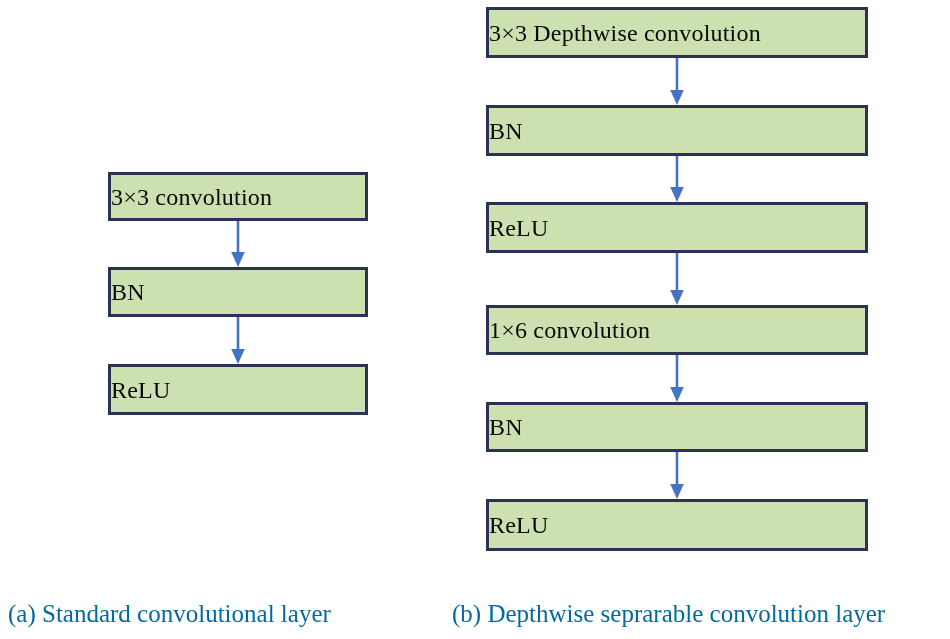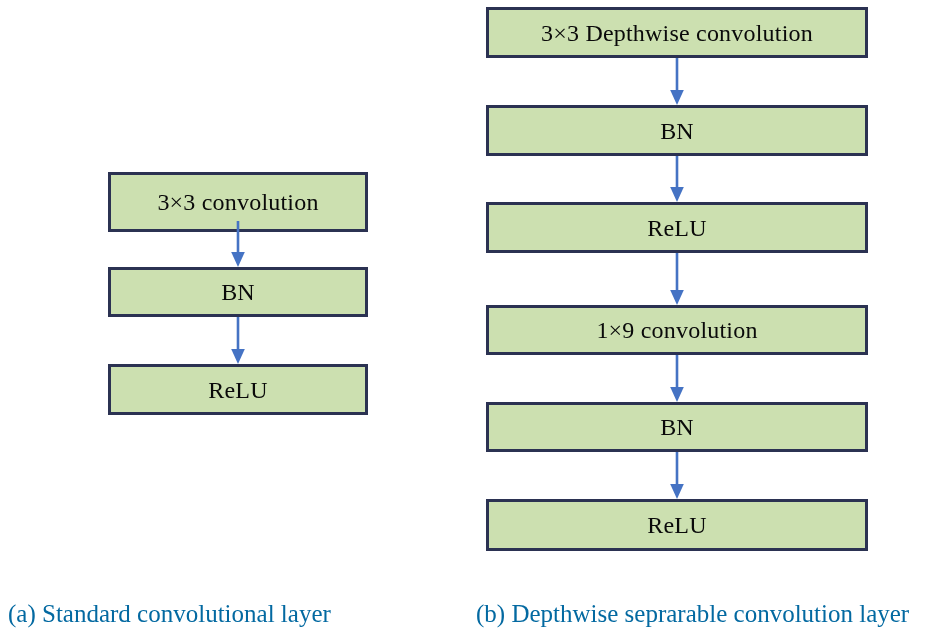--- a/index.html
+++ b/index.html
@@ -25,21 +25,20 @@
   }
 
   
   .flow-box {
     position: absolute;
     box-sizing: border-box;
     background: #cce0b0;
     border: 3px solid #2b3252;
     display: flex;
     align-items: center;
-    justify-content: center;
     text-align: center;
   }
   .flow-box-label {
     font-family: "Liberation Serif", "DejaVu Serif", serif;
     font-size: 24px;
     line-height: 1;
     color: #0a0a0a;
     letter-spacing: 0.2px;
     white-space: nowrap;
   }
@@ -60,30 +59,30 @@
   
   .caption {
     position: absolute;
     font-family: "Liberation Serif", "DejaVu Serif", serif;
     font-size: 25px;
     line-height: 1.1;
     color: #0369a1;
     white-space: nowrap;
   }
   #caption-a { left: 8px;  top: 600px; }
-  #caption-b { left: 476px; top: 600px; }
+  #caption-b { left: 452px; top: 600px; }
 </style>
 </head>
 <body style="background: rgb(255, 255, 255);">
 
 <div class="figure-canvas">
 
   <div>
 
-    <div class="flow-box" id="a-box-0" style="left: 108px; top: 172px; width: 260px; height: 60px; background: rgb(204, 224, 176); border-color: rgb(43, 50, 82);">
+    <div class="flow-box" id="a-box-0" style="left: 108px; top: 172px; width: 260px; height: 49px; background: rgb(204, 224, 176); border-color: rgb(43, 50, 82);">
       <span class="flow-box-label">3×3 convolution</span>
     </div>
 
     <div class="arrow" style="left:226px; top:221px; height:46px;">
       <svg viewBox="0 0 24 46" preserveAspectRatio="none">
         <line x1="12" y1="0" x2="12" y2="33" stroke="#4573c4" stroke-width="2.6"></line>
         <polygon points="12,46 5.2,31 18.8,31" fill="#4573c4"></polygon>
       </svg>
     </div>
 
@@ -134,21 +133,21 @@
     </div>
 
     <div class="arrow" style="left:665px; top:253px; height:52px;">
       <svg viewBox="0 0 24 52" preserveAspectRatio="none">
         <line x1="12" y1="0" x2="12" y2="39" stroke="#4573c4" stroke-width="2.6"></line>
         <polygon points="12,52 5.2,37 18.8,37" fill="#4573c4"></polygon>
       </svg>
     </div>
 
     <div class="flow-box" id="b-box-3" style="left: 486px; top: 305px; width: 382px; height: 50px; background: rgb(204, 224, 176); border-color: rgb(43, 50, 82);">
-      <span class="flow-box-label">1×9 convolution</span>
+      <span class="flow-box-label">1×6 convolution</span>
     </div>
 
     <div class="arrow" style="left:665px; top:355px; height:47px;">
       <svg viewBox="0 0 24 47" preserveAspectRatio="none">
         <line x1="12" y1="0" x2="12" y2="34" stroke="#4573c4" stroke-width="2.6"></line>
         <polygon points="12,47 5.2,32 18.8,32" fill="#4573c4"></polygon>
       </svg>
     </div>
 
     <div class="flow-box" id="b-box-4" style="left: 486px; top: 402px; width: 382px; height: 50px; background: rgb(204, 224, 176); border-color: rgb(43, 50, 82);">

